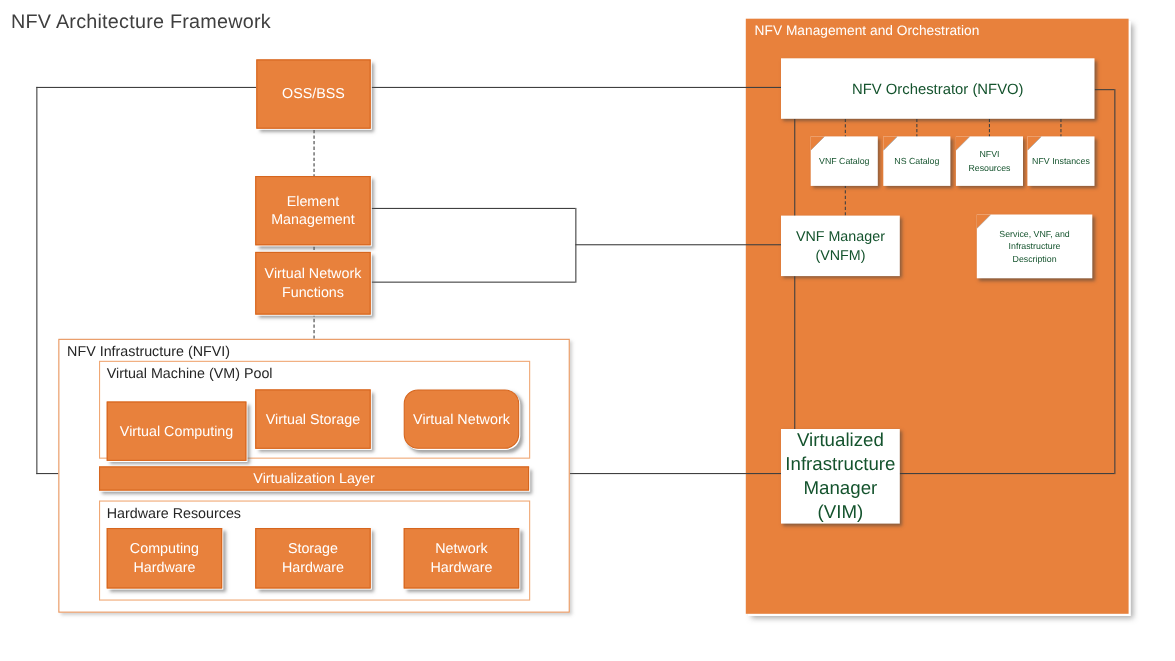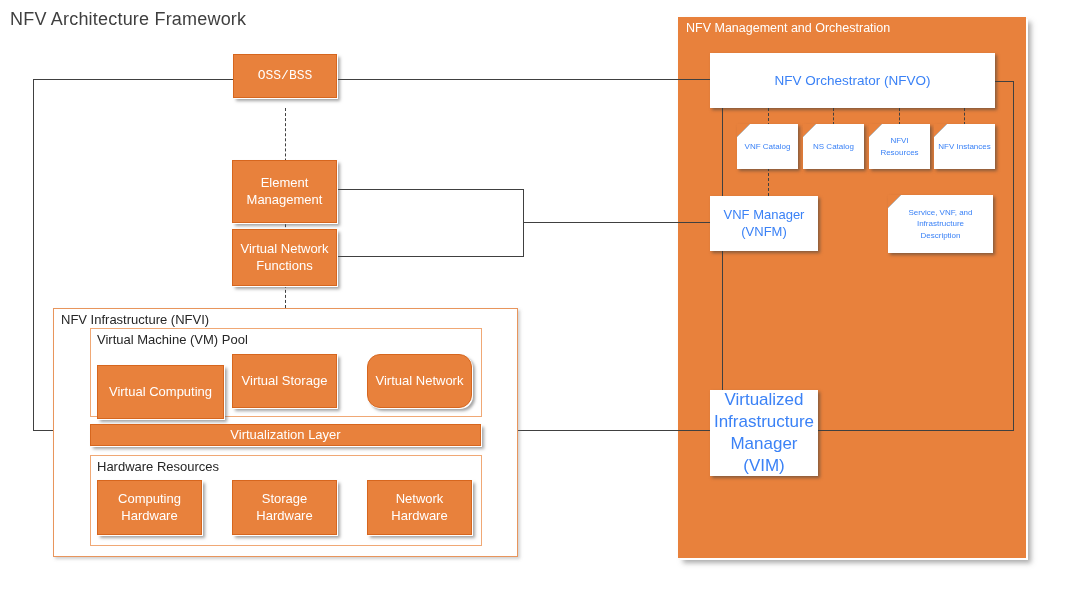--- a/index.html
+++ b/index.html
@@ -14,21 +14,21 @@
   }
   
   .obox{
     position:absolute;background:#E8813C;border:1px solid #D6661E;color:#fff;
     display:flex;align-items:center;justify-content:center;text-align:center;
     font-size:13px;line-height:1.3;padding:2px;box-sizing:border-box;z-index:3;
     box-shadow:1px 1px 0 0 #ffffff, 3px 3px 3px rgba(90,90,90,0.55);
   }
   
   .wbox{
-    position:absolute;background:#ffffff;color:#3b82f6;
+    position:absolute;background:#ffffff;color:#14532d;
     display:flex;align-items:center;justify-content:center;text-align:center;
     font-size:13px;line-height:1.3;padding:2px;box-sizing:border-box;z-index:3;
     box-shadow:2px 2px 3px rgba(60,60,60,0.55);
   }
   .wbox.small{font-size:8px;line-height:1.45;}
   
   .fold::before{
     content:"";position:absolute;left:0;top:0;width:13px;height:13px;
     background:linear-gradient(135deg,#E8813C 46%,#b9b9b9 50%,rgba(0,0,0,0) 52%);
   }
@@ -78,21 +78,21 @@
   <div class="vl" style="left:722px;top:108px;height:282px;"></div>
   <div class="hl" style="left:995px;top:81px;width:18px;"></div>
   <div class="vl" style="left:1013px;top:81px;height:350px;"></div>
 
   <div class="vd" style="left:285px;top:108px;height:200px;"></div>
   <div class="vd" style="left:768px;top:108px;height:88px;"></div>
   <div class="vd" style="left:833px;top:108px;height:17px;"></div>
   <div class="vd" style="left:899px;top:108px;height:17px;"></div>
   <div class="vd" style="left:964px;top:108px;height:17px;"></div>
 
-  <div class="obox" style="left:233px;top:54px;width:104px;height:44px;font-family:Liberation Mono, monospace;">
+  <div class="obox" style="left:233px;top:54px;width:104px;height:63px;">
     <span>OSS/BSS</span>
   </div>
 
   <div class="obox" style="left:232px;top:160px;width:105px;height:63px;">
     <span>Element Management</span>
   </div>
 
   <div class="obox" style="left:232px;top:229px;width:105px;height:57px;">
     <span>Virtual Network Functions</span>
   </div>

